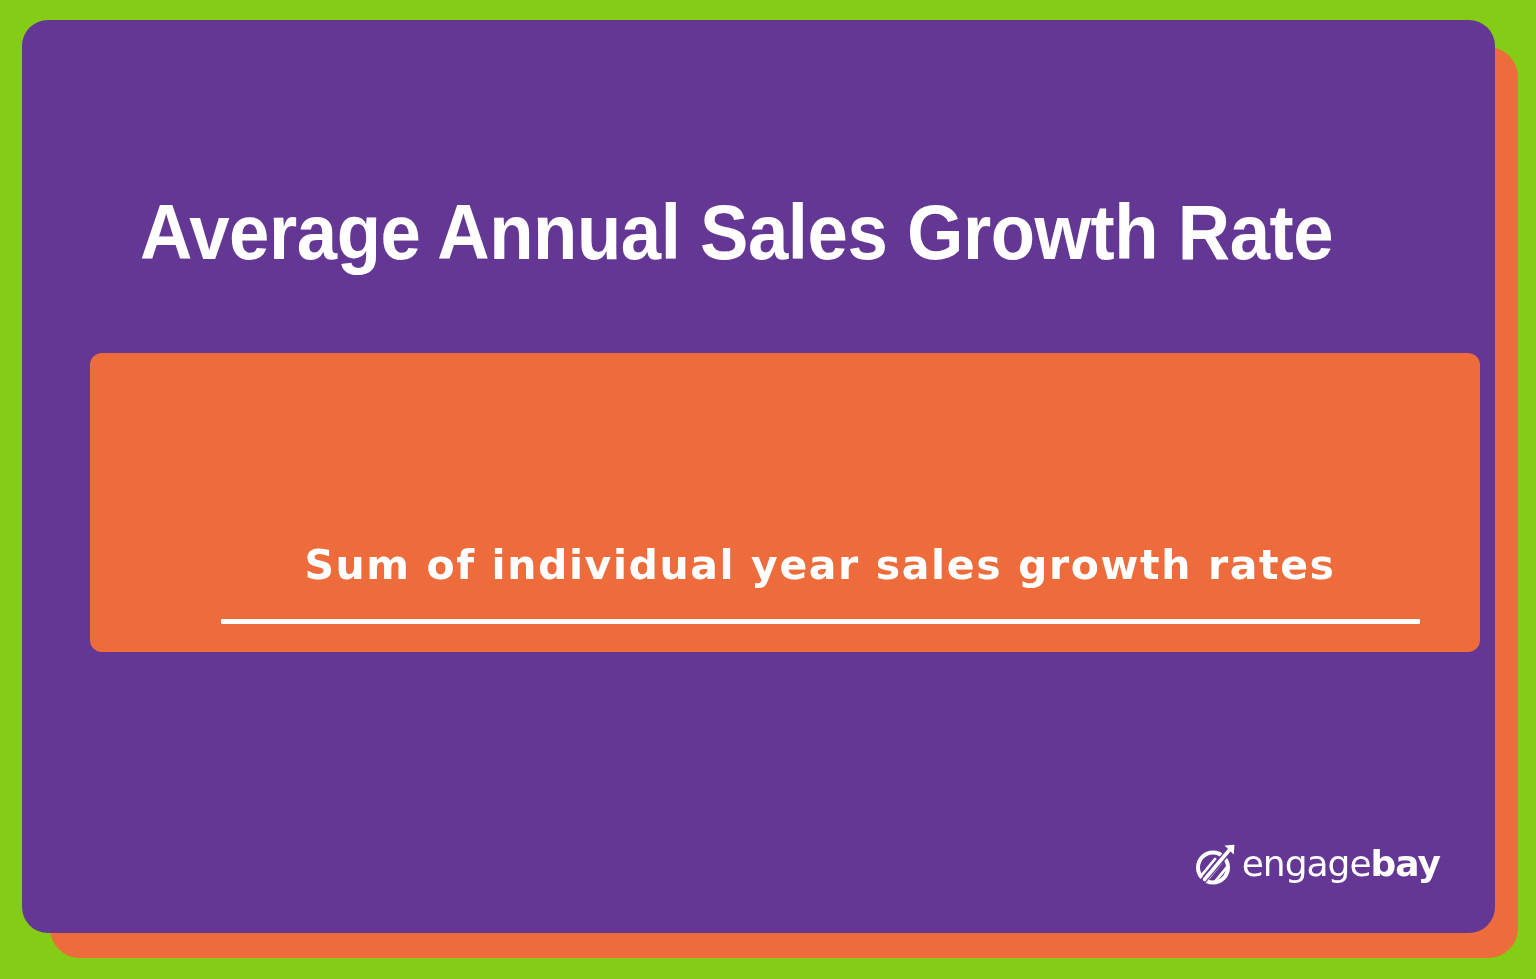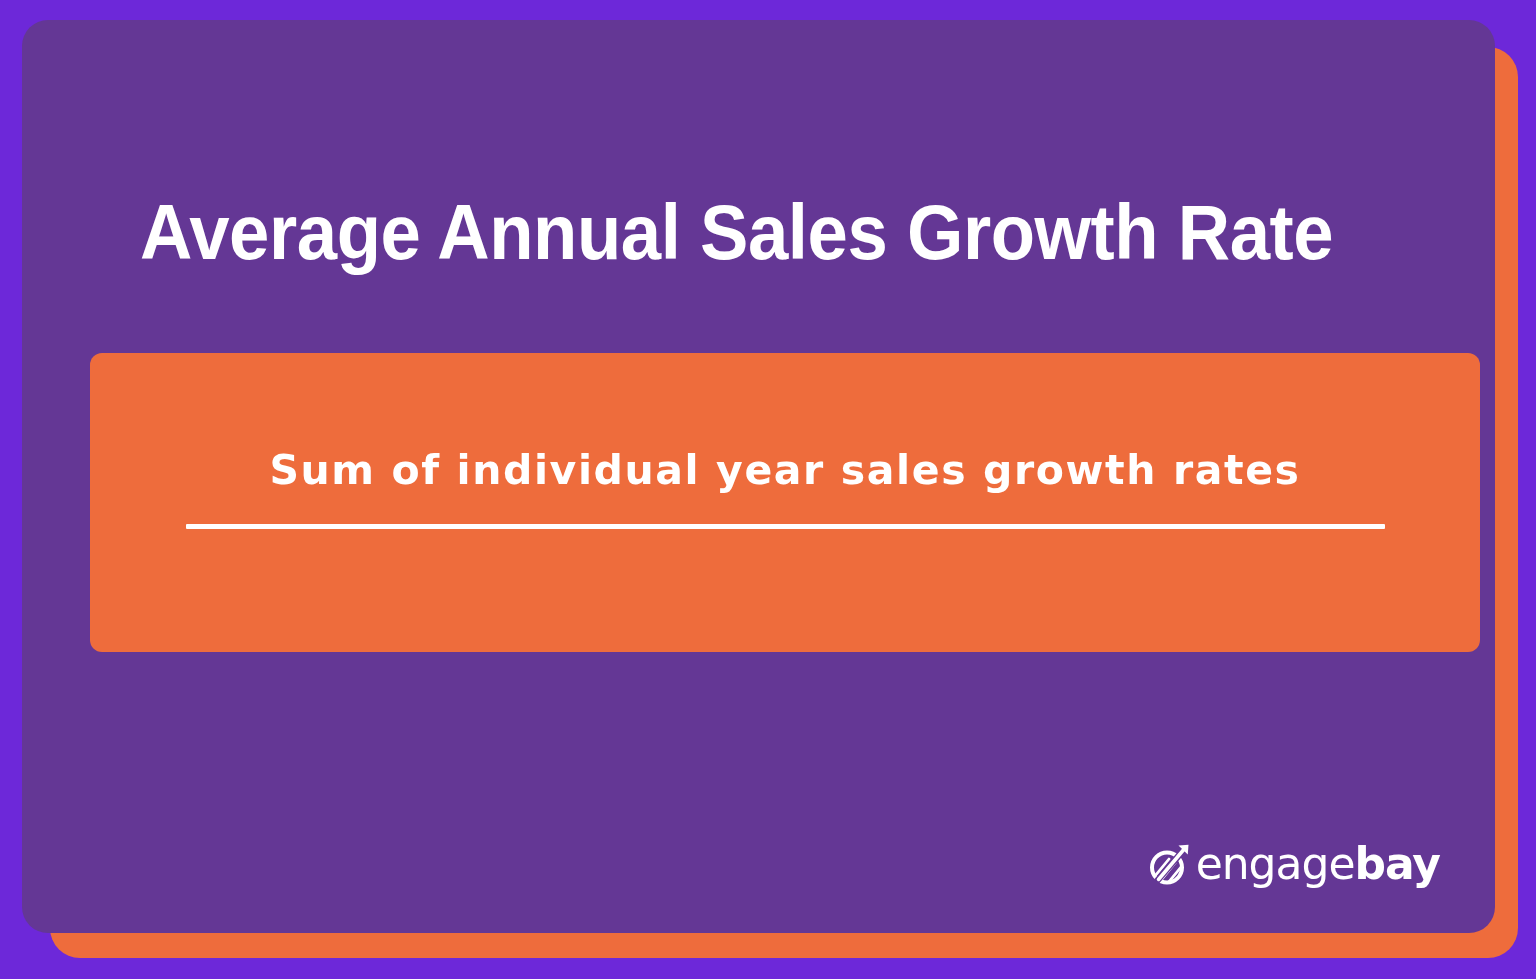--- a/index.html
+++ b/index.html
@@ -9,21 +9,21 @@
     background: #ffffff;
   }
   body {
     font-family: "Liberation Sans", sans-serif;
   }
 
   #canvas {
     position: relative;
     width: 1536px;
     height: 979px;
-    background: #6d28d9;
+    background: #84cc16;
     overflow: hidden;
   }
 
   
   .card-shadow {
     position: absolute;
     left: 50px;
     top: 47px;
     width: 1468px;
     height: 911px;
@@ -75,21 +75,22 @@
 
   .formula-inner {
     position: absolute;
     left: 0;
     top: 0;
     width: 100%;
     height: 100%;
     display: flex;
     flex-direction: column;
     align-items: center;
-    justify-content: center;
+    justify-content: flex-end;
+    padding-left: 35px;
   }
 
   .formula-numerator,
   .formula-denominator {
     color: #ffffff;
     font-family: "DejaVu Sans", sans-serif;
     font-weight: bold;
     font-size: 41px;
     letter-spacing: 1.6px;
     white-space: nowrap;
@@ -125,21 +126,21 @@
   }
   .logo-mark {
     width: 50px;
     height: 50px;
     margin-right: 2px;
     display: block;
   }
   .logo-text {
     color: #ffffff;
     font-family: "DejaVu Sans", sans-serif;
-    font-size: 44px;
+    font-size: 36px;
     line-height: 1;
     letter-spacing: -1px;
     white-space: nowrap;
   }
   .logo-text .lt-light { font-weight: 400; }
   .logo-text .lt-bold  { font-weight: bold; }
 </style>
 </head>
 <body>
 

